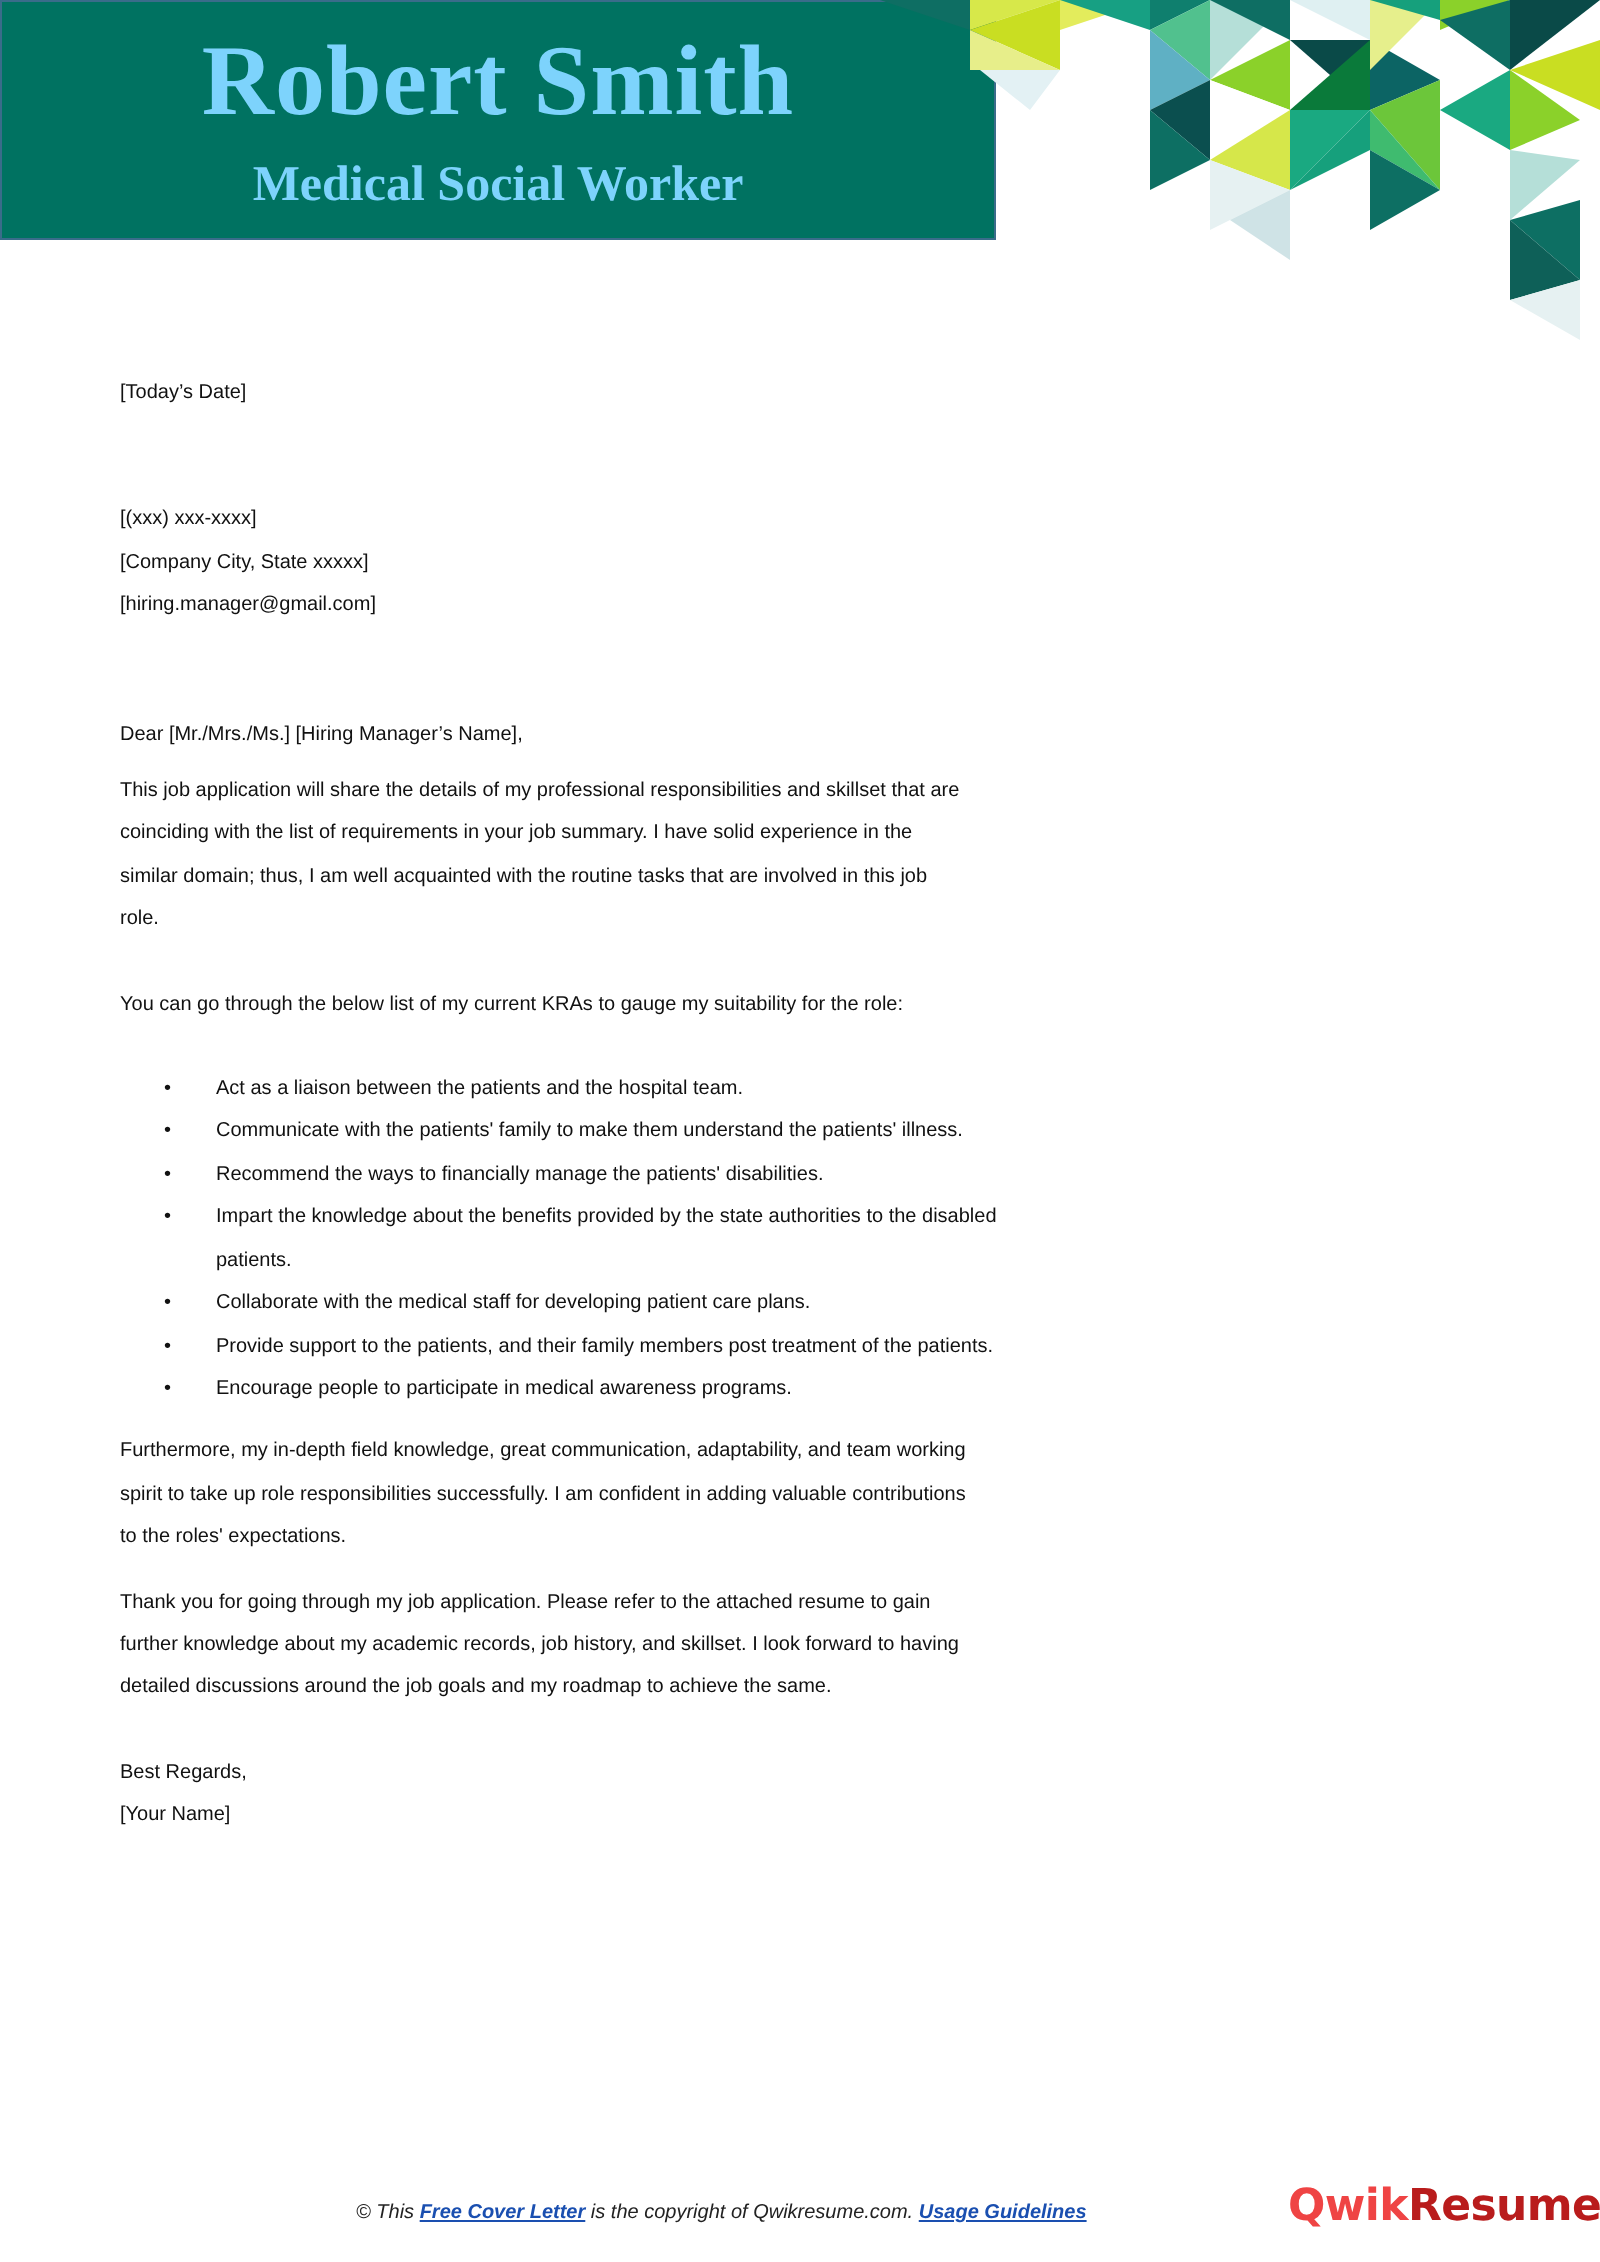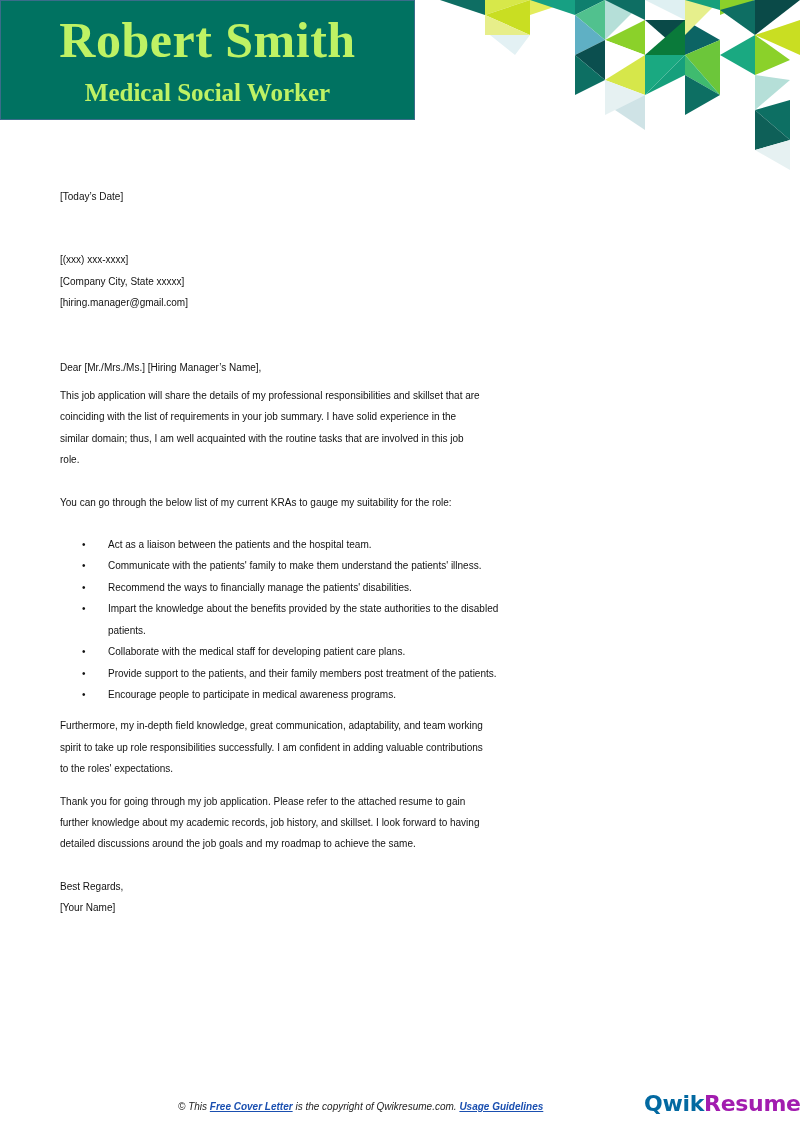--- a/index.html
+++ b/index.html
@@ -12,27 +12,27 @@
       height: 1131px;
       position: relative;
       overflow: hidden;
       font-family: "Liberation Sans", sans-serif;
       color: #111111;
     }
     .header-box {
       position: absolute;
       left: 0;
       top: 0;
-      width: 415px;
+      width: 498px;
       height: 120px;
       background: #007261;
       border: 1px solid #3a6c8a;
       box-sizing: border-box;
       text-align: center;
-      color: #bef264;
+      color: #7dd3fc;
       font-family: "DejaVu Serif", "Liberation Serif", serif;
       padding-left: 32px;
     }
     .header-name {
       position: absolute;
       left: 0;
       right: 0;
       top: 10px;
       font-size: 50px;
       font-weight: bold;
@@ -103,22 +103,22 @@
     }
     .logo {
       position: absolute;
       left: 644px;
       top: 1091px;
       font-size: 22px;
       font-weight: bold;
       letter-spacing: -0.3px;
       font-family: "DejaVu Sans", sans-serif;
     }
-    .logo .q { color: #0369a1; }
-    .logo .r { color: #a21caf; }
+    .logo .q { color: #ef4444; }
+    .logo .r { color: #b91c1c; }
   </style>
 </head>
 <body>
 
 <div class="header-box">
   <div class="header-name">Robert Smith</div>
   <div class="header-title">Medical Social Worker</div>
 </div>
 
 <svg class="deco" viewBox="0 0 370 175" xmlns="http://www.w3.org/2000/svg">

